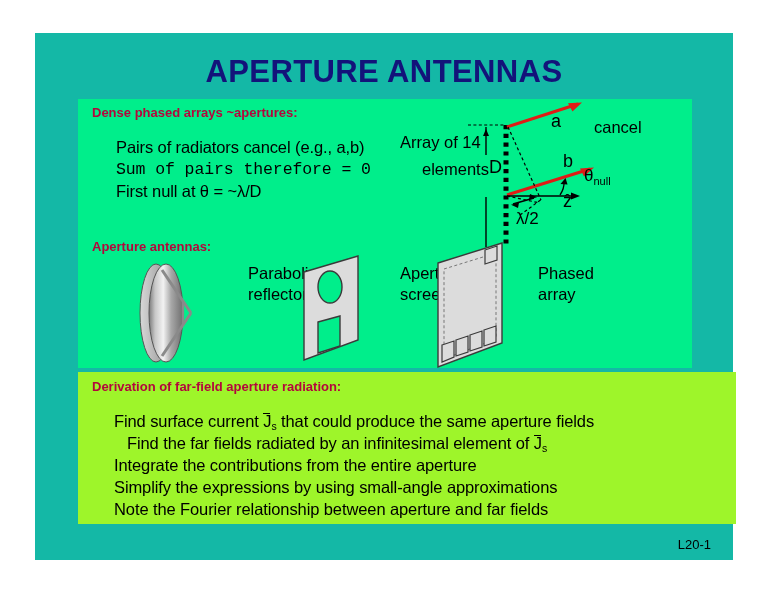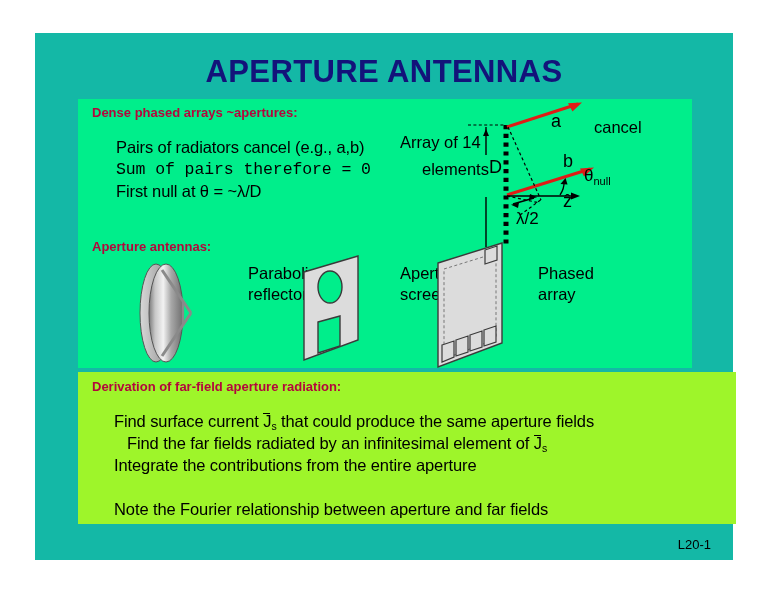--- a/index.html
+++ b/index.html
@@ -269,20 +269,21 @@
       <div class="body-line" style="left:36px; top:40px;">
         <span>Find surface current </span><span class="ovr">J</span><sub>s</sub><span> that could produce the same aperture fields</span>
       </div>
 
       <div class="body-line" style="left:36px; top:62px;margin-left:13px;">
         <span>Find the far fields radiated by an infinitesimal element of </span><span class="ovr">J</span><sub>s</sub><span></span>
       </div>
 
       <div class="body-line" style="left:36px; top:84px;">Integrate the contributions from the entire aperture</div>
 
+      <div class="body-line" style="left:36px; top:106px;">Simplify the expressions by using small-angle approximations</div>
 
       <div class="body-line" style="left:36px; top:128px;">Note the Fourier relationship between aperture and far fields</div>
 
     </div>
 
     <div class="slide-footer">L20-1</div>
 
   </div>
 </div>
 

